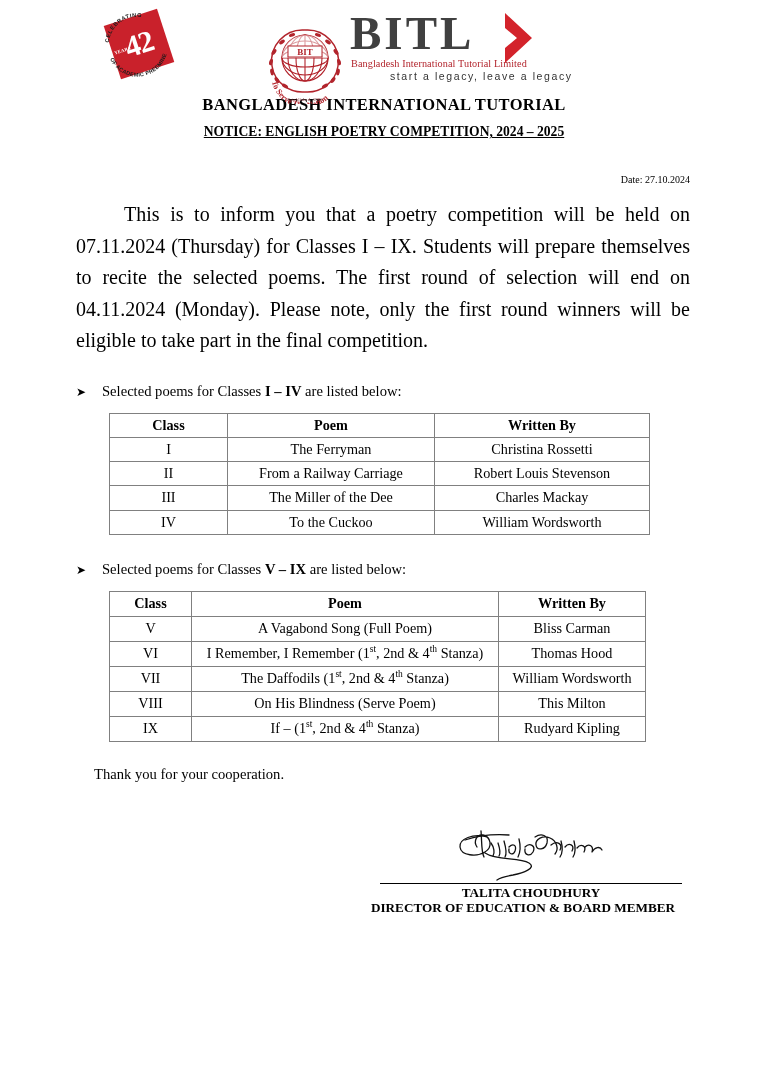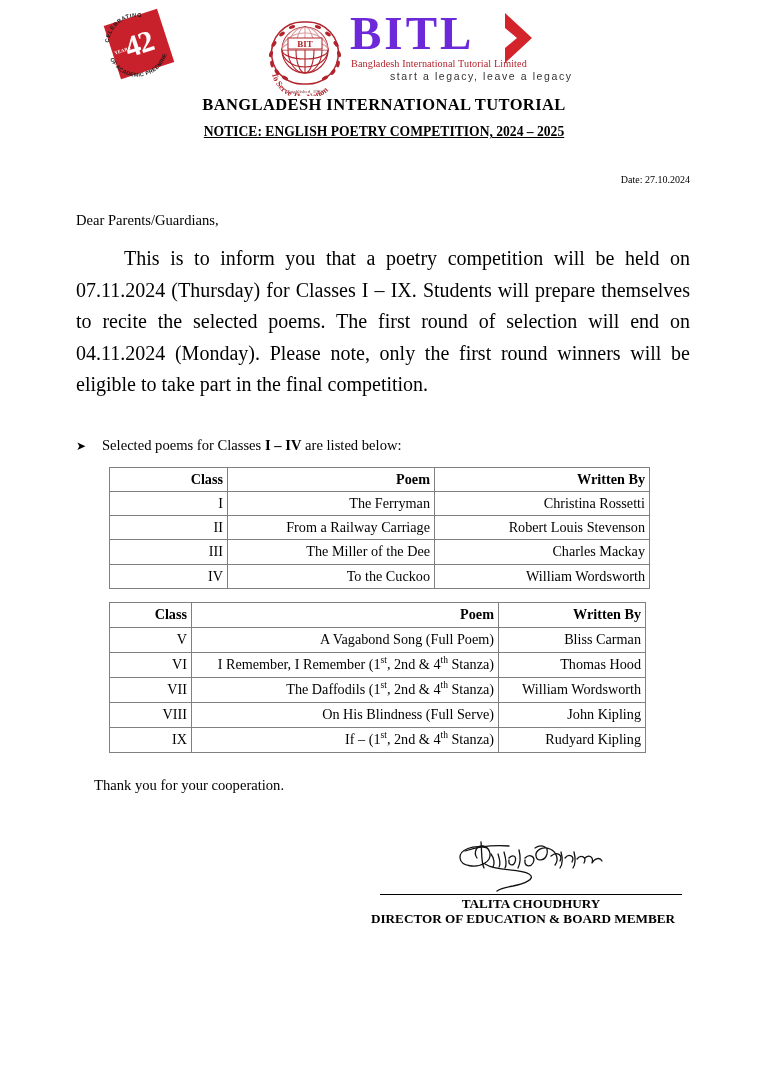--- a/index.html
+++ b/index.html
@@ -62,21 +62,21 @@
     font-size: 4.6px;
     font-weight: bold;
     color: #ffffff;
     letter-spacing: .3px;
   }
 
   
   .logo-crest {
     position: absolute;
     left: 262px;
-    top: 14px;
+    top: 22px;
     width: 86px;
     height: 82px;
   }
   .logo-crest .crest-svg { display: block; }
 
   
   .logo-bitl {
     position: absolute;
     left: 350px;
     top: 10px;
@@ -84,21 +84,21 @@
     height: 74px;
   }
   .logo-bitl .bitl-word {
     position: absolute;
     left: 0;
     top: -4px;
     font-family: "Liberation Serif", serif;
     font-weight: bold;
     font-size: 47px;
     letter-spacing: 3px;
-    color: #6d28d9;
+    color: #404040;
     line-height: 54px;
   }
   .logo-bitl .chevron {
     position: absolute;
     right: 0px;
     top: 2px;
     width: 34px;
     height: 52px;
   }
   .logo-bitl .bitl-sub1 {
@@ -155,21 +155,21 @@
   }
   .para {
     font-size: 20px;
     text-align: justify;
     text-indent: 48px;
     line-height: 1.58;
     margin-top: 14px;
   }
   .bullet-line {
     font-size: 14.6px;
-    margin-top: 36px;
+    margin-top: 26px;
     padding-left: 0px;
     position: relative;
   }
   .bullet-line .bullet {
     display: inline-block;
     width: 26px;
     color: #000;
     font-family: "DejaVu Sans", sans-serif;
     font-size: 12px;
   }
@@ -177,21 +177,21 @@
 
   
   table.poem-table {
     border-collapse: collapse;
     font-size: 14.2px;
     margin-top: 13px;
     table-layout: fixed;
   }
   table.poem-table td, table.poem-table th {
     border: 1px solid #808080;
-    text-align: right;
+    text-align: center;
     padding: 2px 4px;
     font-weight: normal;
     line-height: 1.35;
   }
   table.poem-table th {
     font-weight: bold;
   }
   table.poem-table.t1 { width: 540px; margin-left: 33px; }
   table.poem-table.t1 col.c1 { width: 118px; }
   table.poem-table.t1 col.c2 { width: 207px; }
@@ -325,21 +325,20 @@
   </div>
 </div>
 
 <div class="doc-title">BANGLADESH INTERNATIONAL TUTORIAL</div>
 <div class="doc-subtitle"><span>NOTICE: ENGLISH POETRY COMPETITION, 2024 – 2025</span></div>
 
 <div class="sheet">
 
   <div class="date-line">Date: 27.10.2024</div>
 
-  <div class="salutation">Dear Parents/Guardians,</div>
 
   <div class="para">This is to inform you that a poetry competition will be held on 07.11.2024 (Thursday) for Classes I – IX. Students will prepare themselves to recite the selected poems. The first round of selection will end on 04.11.2024 (Monday). Please note, only the first round winners will be eligible to take part in the final competition.</div>
 
   <div class="bullet-line">
     <span class="bullet">➤</span><span>Selected poems for Classes </span><b>I – IV</b><span> are listed below:</span>
   </div>
 
   <table class="poem-table t1">
     <colgroup>
         <col class="c1">
@@ -370,20 +369,23 @@
         <td>Charles Mackay</td>
       </tr>
       <tr>
         <td>IV</td>
         <td>To the Cuckoo</td>
         <td>William Wordsworth</td>
       </tr>
     </tbody>
   </table>
 
+  <div class="bullet-line">
+    <span class="bullet">➤</span><span>Selected poems for Classes </span><b>V – IX</b><span> are listed below:</span>
+  </div>
 
   <table class="poem-table t2">
     <colgroup>
         <col class="c1">
         <col class="c2">
         <col class="c3">
       </colgroup>
     <thead>
       <tr>
         <th>Class</th>
@@ -402,22 +404,22 @@
         <td><span>I Remember, I Remember (1</span><sup>st</sup><span>, 2nd &amp; 4</span><sup>th</sup><span> Stanza)</span></td>
         <td>Thomas Hood</td>
       </tr>
       <tr>
         <td>VII</td>
         <td><span>The Daffodils (1</span><sup>st</sup><span>, 2nd &amp; 4</span><sup>th</sup><span> Stanza)</span></td>
         <td>William Wordsworth</td>
       </tr>
       <tr>
         <td>VIII</td>
-        <td><span>On His Blindness (Full Serve)</span><sup></sup><span></span><sup></sup><span></span></td>
-        <td>John Kipling</td>
+        <td><span>On His Blindness (Serve Poem)</span><sup></sup><span></span><sup></sup><span></span></td>
+        <td>This Milton</td>
       </tr>
       <tr>
         <td>IX</td>
         <td><span>If – (1</span><sup>st</sup><span>, 2nd &amp; 4</span><sup>th</sup><span> Stanza)</span></td>
         <td>Rudyard Kipling</td>
       </tr>
     </tbody>
   </table>
 
   <div class="thanks">Thank you for your cooperation.</div>

